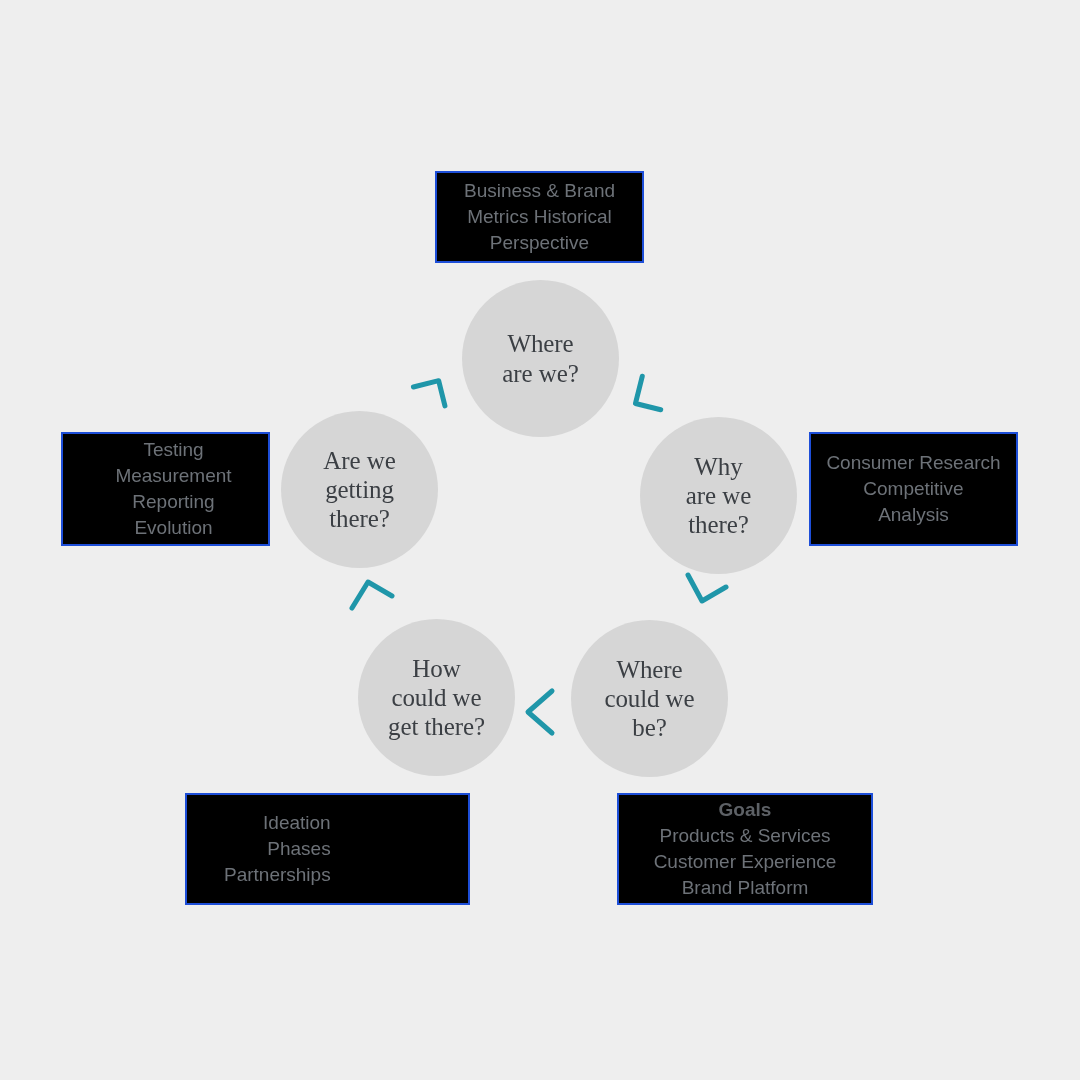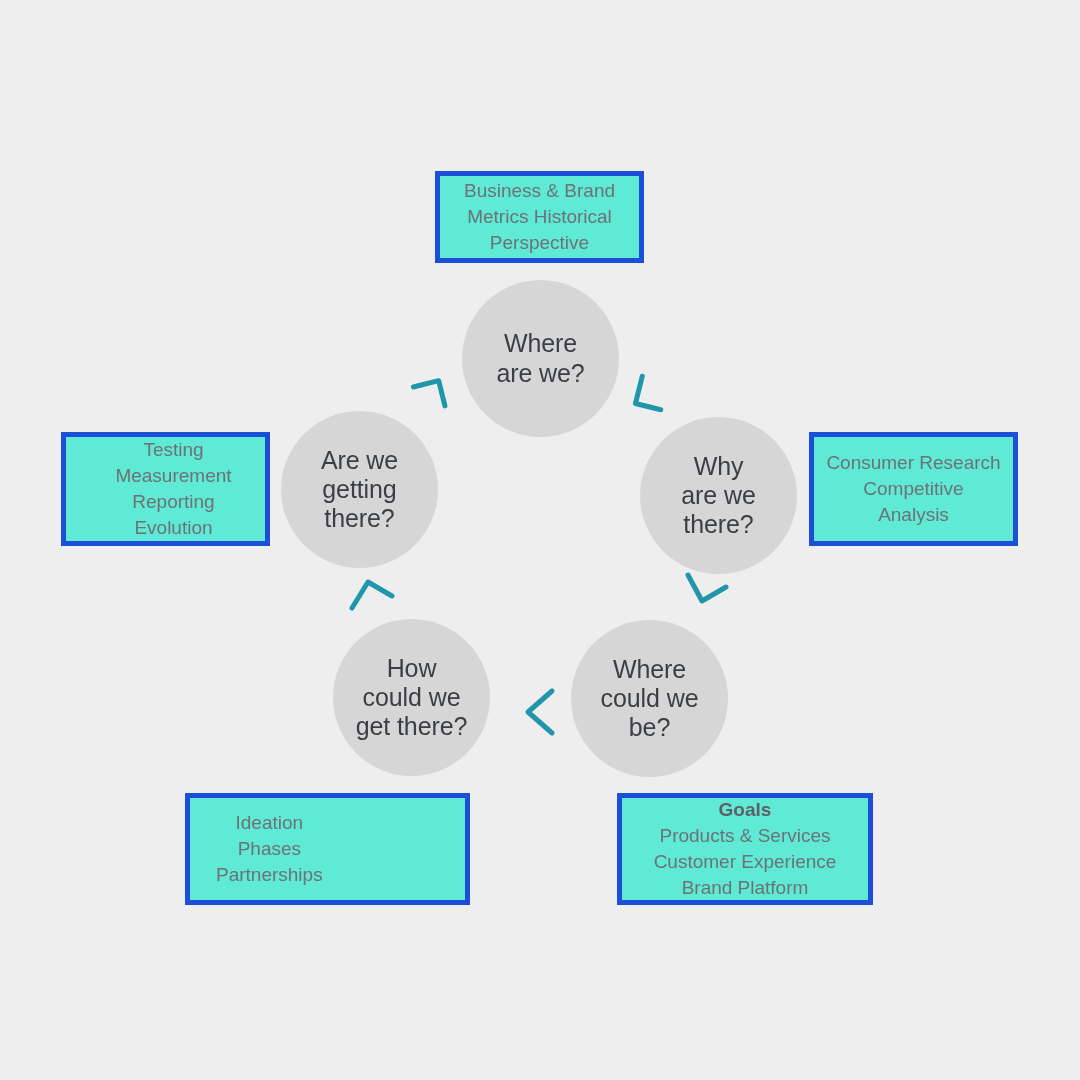--- a/index.html
+++ b/index.html
@@ -27,35 +27,36 @@
     background: #d6d6d6;
     display: flex;
     align-items: center;
     justify-content: center;
     text-align: center;
     color: #3b3f44;
     font-size: 25px;
     line-height: 1.17;
     font-weight: 400;
     letter-spacing: -0.1px;
+    font-family: Liberation Serif, serif;
   }
   .circle .ctext { padding: 0 10px; }
 
   #circle-where-are-we   { left: 462px; top: 280px; width: 157px; height: 157px; }
   #circle-why-are-we     { left: 640px; top: 417px; width: 157px; height: 157px; justify-content: center; }
   #circle-where-could-we { left: 571px; top: 620px; width: 157px; height: 157px; }
-  #circle-how-could-we   { left: 333px; top: 619px; width: 157px; height: 157px; align-items: center; }
+  #circle-how-could-we   { left: 358px; top: 619px; width: 157px; height: 157px; align-items: center; }
   #circle-are-we-getting { left: 281px; top: 411px; width: 157px; height: 157px; }
 
   
   .box {
     position: absolute;
     box-sizing: border-box;
-    border: 5px solid #1d4ed8;
-    background: #5eead4;
+    border: 2px solid #1d4ed8;
+    background: #000000;
     color: #6d7278;
     font-size: 19px;
     line-height: 1.37;
     display: flex;
     align-items: center;
     justify-content: center;
     text-align: center;
   }
   .box .btext { width: 100%; }
   .box b { color: #5d6166; font-weight: bold; }
@@ -66,21 +67,21 @@
   #box-bottom-right { left: 617px; top: 793px; width: 256px; height: 112px; }
   #box-bottom-left  { left: 185px; top: 793px; width: 285px; height: 112px;
                       justify-content: flex-start; }
 
   #box-bottom-left .cols {
     display: flex;
     gap: 36px;
     padding-left: 26px;
     text-align: left;
   }
-  #box-bottom-left .col { text-align: center; }
+  #box-bottom-left .col { text-align: right; margin-left: 11px; }
 
   
   .arrow {
     position: absolute;
     width: 54px;
     height: 54px;
   }
   .arrow svg { display: block; overflow: visible; }
 
   #arrow-1 { left: 408px; top: 368px; }   

